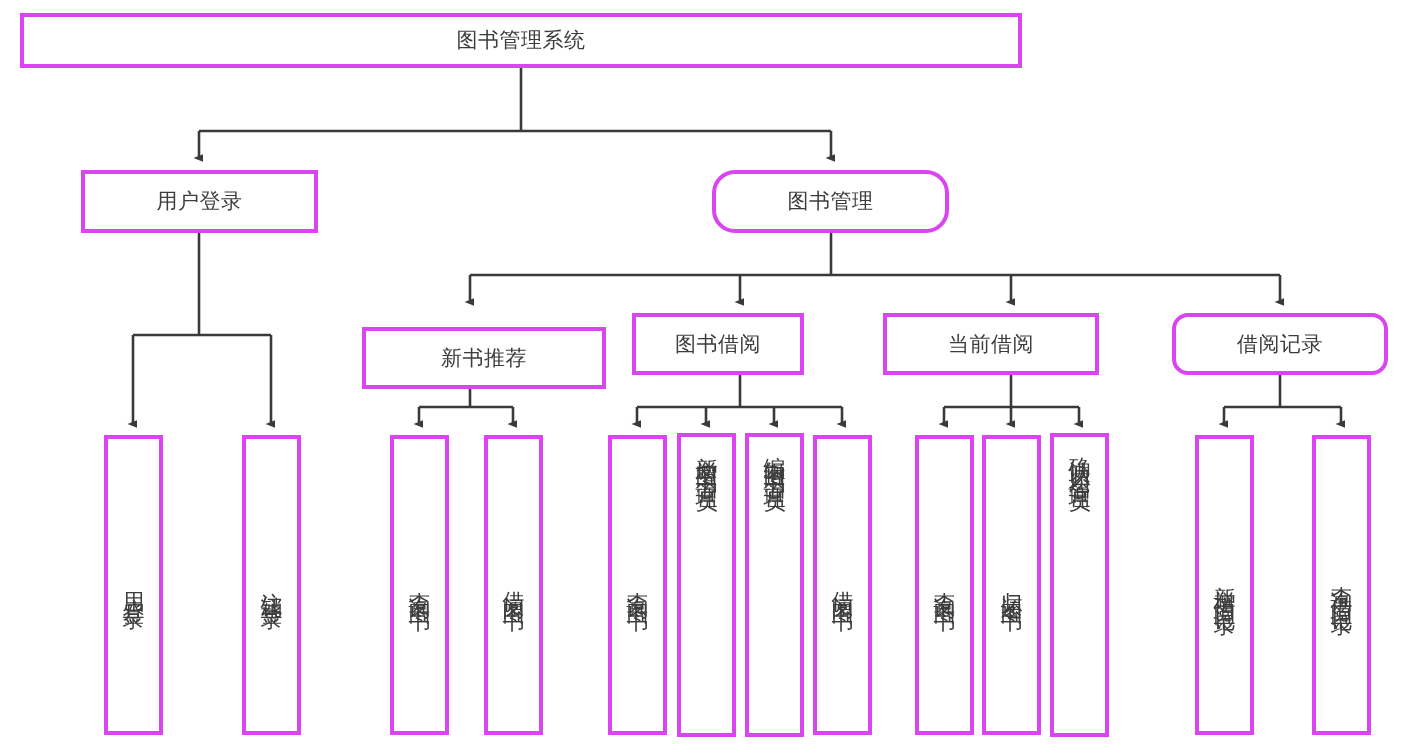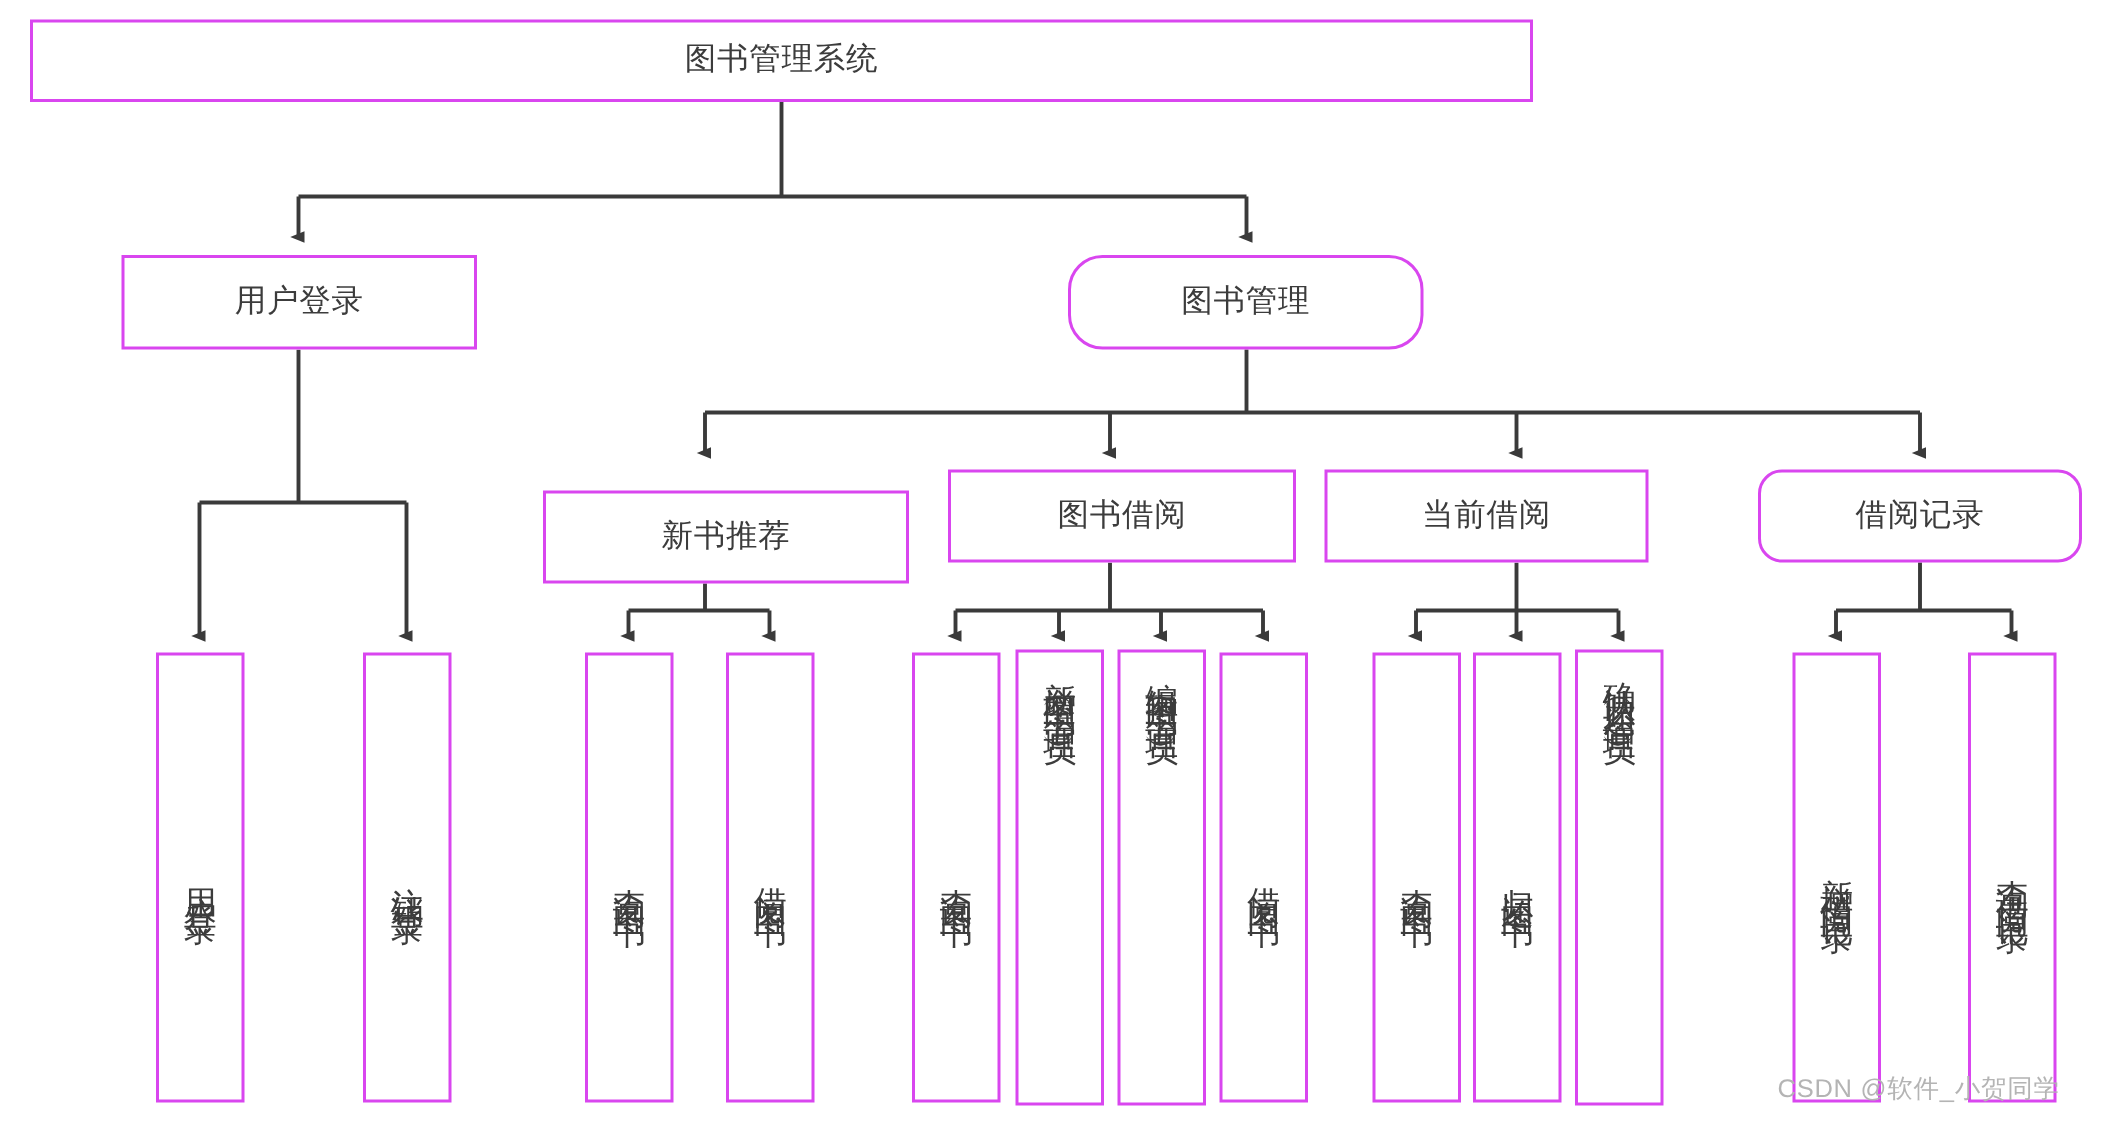--- a/index.html
+++ b/index.html
@@ -23,21 +23,21 @@
     left: 0;
     top: 0;
     width: 1405px;
     height: 747px;
     pointer-events: none;
   }
   .node {
     position: absolute;
     box-sizing: border-box;
     background: #ffffff;
-    border: 2px solid #d946ef;
+    border: 4px solid #d946ef;
     display: flex;
     align-items: center;
     justify-content: center;
     color: #3c3c3c;
     z-index: 2;
   }
   .node .lbl {
     display: block;
     text-align: center;
     line-height: 1.18;
@@ -140,21 +140,21 @@
   <div class="node horiz" style="left:81px; top:170px; width:237px; height:63px;">
     <span class="lbl">用户登录</span>
   </div>
   <div class="node horiz" style="left:712px; top:170px; width:237px; height:63px;border-radius:23px;">
     <span class="lbl">图书管理</span>
   </div>
 
   <div class="node horiz" style="left:362px; top:313px; width:244px; height:62px;margin-top:14px;">
     <span class="lbl">新书推荐</span>
   </div>
-  <div class="node horiz" style="left:632px; top:313px; width:232px; height:62px;">
+  <div class="node horiz" style="left:632px; top:313px; width:172px; height:62px;">
     <span class="lbl">图书借阅</span>
   </div>
   <div class="node horiz" style="left:883px; top:313px; width:216px; height:62px;">
     <span class="lbl">当前借阅</span>
   </div>
   <div class="node horiz" style="left:1172px; top:313px; width:216px; height:62px;border-radius:16px;">
     <span class="lbl">借阅记录</span>
   </div>
 
   <div class="node vert center" style="left:104px; top:435px; width:59px; height:300px;">
@@ -194,15 +194,14 @@
     <span class="lbl">确认归还（管理员）</span>
   </div>
 
   <div class="node vert center" style="left:1195px; top:435px; width:59px; height:300px;">
     <span class="lbl">新增借阅记录</span>
   </div>
   <div class="node vert center" style="left:1312px; top:435px; width:59px; height:300px;">
     <span class="lbl">查询借阅记录</span>
   </div>
 
-  <div id="watermark">CSDN @软件_小贺同学</div>
 
 </div>
 
 </body></html>

